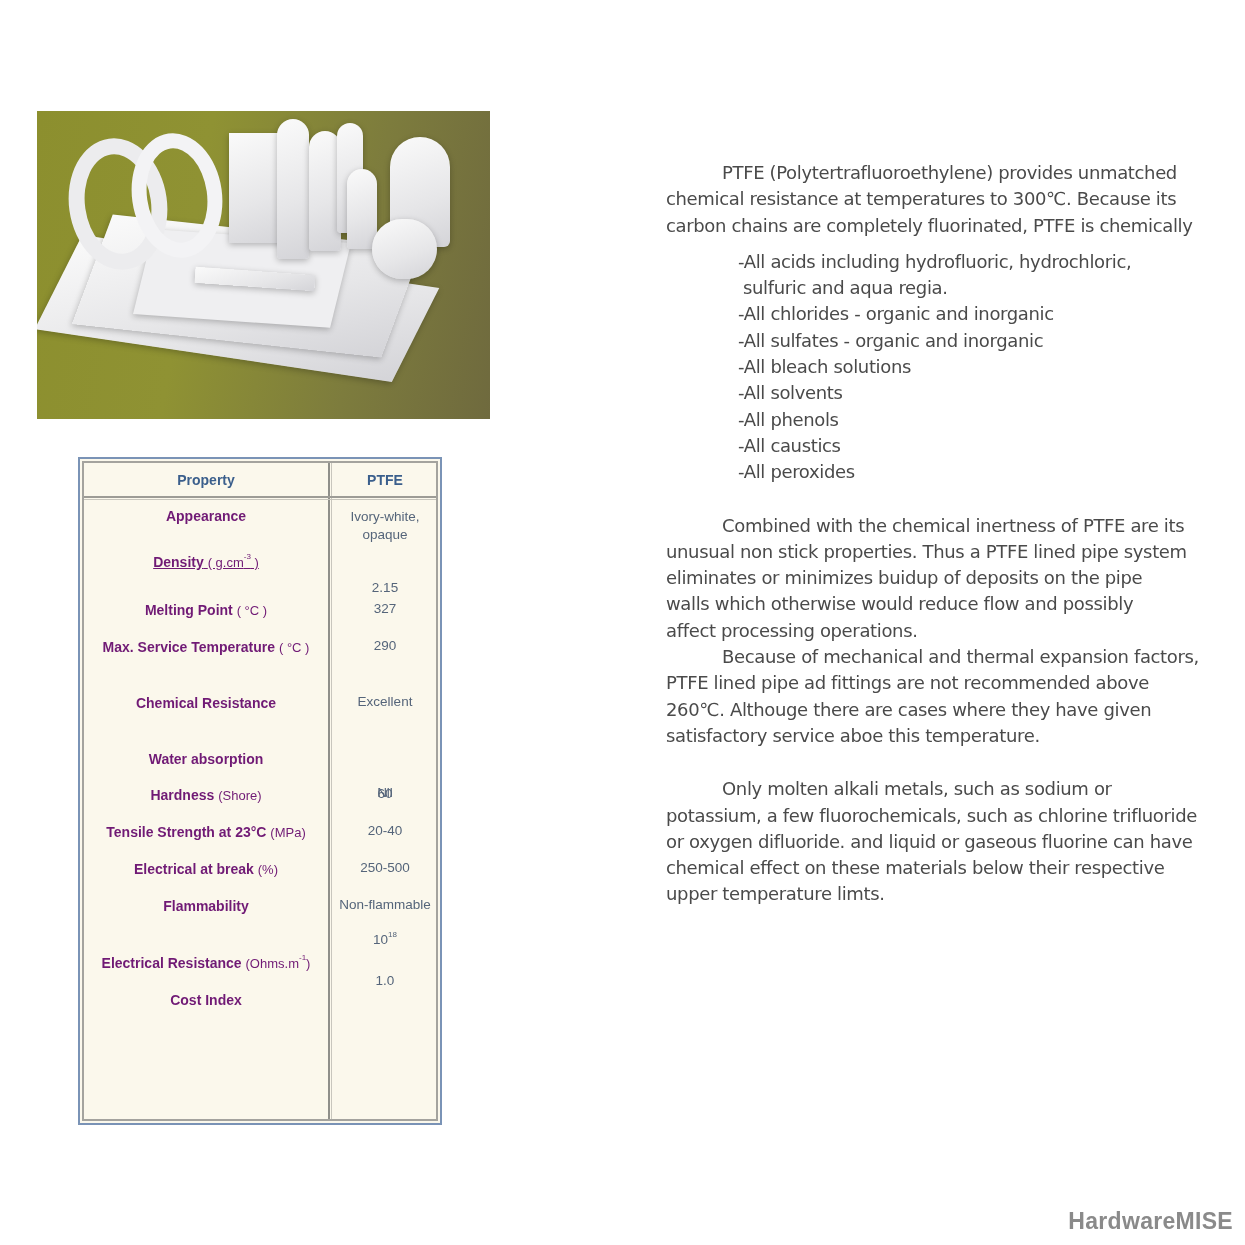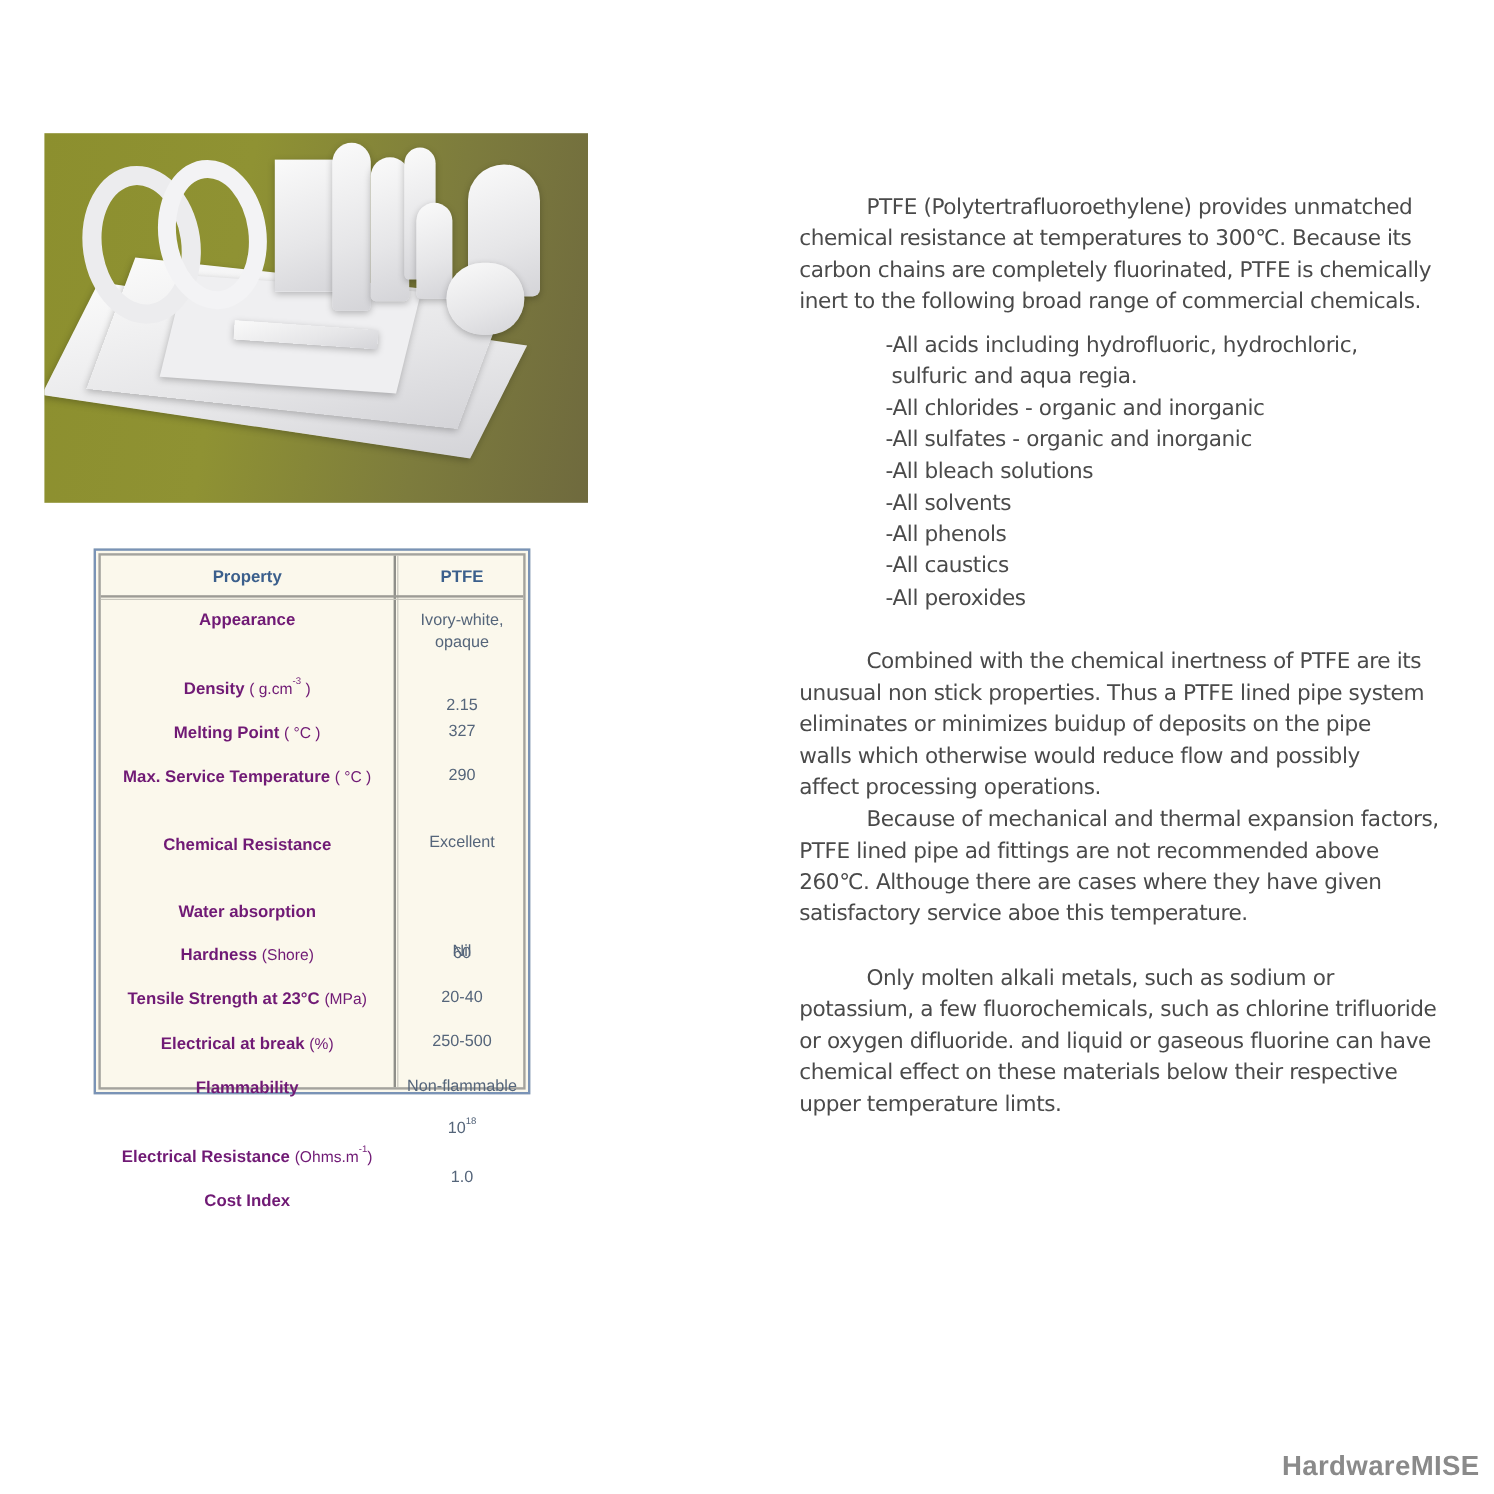--- a/index.html
+++ b/index.html
@@ -24,21 +24,21 @@
     .block  { left: 192px; top: 22px; width: 65px; height: 110px; }
     .rod1   { left: 240px; top: 8px; width: 32px; height: 140px; border-radius: 16px 16px 4px 4px; }
     .rod2   { left: 272px; top: 20px; width: 32px; height: 120px; border-radius: 16px 16px 4px 4px; }
     .rod3   { left: 300px; top: 12px; width: 26px; height: 110px; border-radius: 13px 13px 4px 4px; }
     .rod4   { left: 310px; top: 58px; width: 30px; height: 80px; border-radius: 15px 15px 4px 4px; }
     .tube   { left: 353px; top: 26px; width: 60px; height: 110px; border-radius: 30px 30px 6px 6px; }
     .tube2  { left: 335px; top: 108px; width: 65px; height: 60px; border-radius: 32px; }
 
     
     .props {
-      position: absolute; left: 78px; top: 457px; width: 364px; height: 455px;
+      position: absolute; left: 78px; top: 457px; width: 364px; height: 668px;
       border: 2px solid #7a93b6; background: #fbf8ec; box-sizing: border-box;
       padding: 2px;
     }
     .props-inner { position: relative; width: 100%; height: 100%; border: 2px solid #a4a39e; box-sizing: border-box; }
     .col-divider { position: absolute; top: 0; bottom: 0; left: 244px; width: 4px; border-left: 2px solid #8f8f8a; border-right: 1px solid #c8c6bd; box-sizing: border-box; }
     .head-divider { position: absolute; left: 0; right: 0; top: 33px; height: 4px; border-top: 2px solid #9d9c96; border-bottom: 1px solid #c8c6bd; box-sizing: border-box; }
     .cell {
       position: absolute; text-align: center; color: #701a75; font-size: 14px; line-height: 18px;
       font-family: "Liberation Sans", sans-serif;
     }
@@ -93,21 +93,21 @@
     <div class="head-divider"></div>
 
     <div class="cell prop head" style="top:8px;">Property</div>
     <div class="cell val head" style="top:8px;">PTFE</div>
 
     <div class="cell prop" style="top:44px;"><span>Appearance</span></div>
     <div class="cell val" style="top:45px;">
       <span>Ivory-white,</span><br><span>opaque</span>
     </div>
 
-    <div class="cell prop" style="top:101px;">
+    <div class="cell prop" style="top:90px;text-decoration:underline;">
       <span>Density</span> <span class="unit"><span>( g.cm</span><sup>-3</sup><span> )</span></span>
     </div>
     <div class="cell val" style="top:116px;">2.15</div>
 
     <div class="cell prop" style="top:138px;">
       <span>Melting Point</span> <span class="unit">( °C )</span>
     </div>
     <div class="cell val" style="top:137px;">327</div>
 
     <div class="cell prop" style="top:175px;">
@@ -150,21 +150,20 @@
     <div class="cell val" style="top:509px;">1.0</div>
     <div class="cell prop" style="top:528px;">Cost Index</div>
   </div>
 </div>
 
 <div class="text-col">
   <p class="para">
     <span class="indent"></span><span>PTFE (Polytertrafluoroethylene) provides unmatched</span><br>
     <span>chemical resistance at temperatures to 300℃. Because its</span><br>
     <span>carbon chains are completely fluorinated, PTFE is chemically</span><br>
-    <span>inert to the following broad range of commercial chemicals.</span>
   </p>
   <ul class="list">
     <li><span>-All acids including hydrofluoric, hydrochloric,</span><span class="cont">sulfuric and aqua regia.</span></li>
     <li>-All chlorides - organic and inorganic</li>
     <li>-All sulfates - organic and inorganic</li>
     <li>-All bleach solutions</li>
     <li>-All solvents</li>
     <li>-All phenols</li>
     <li>-All caustics</li>
     <li>-All peroxides</li>

